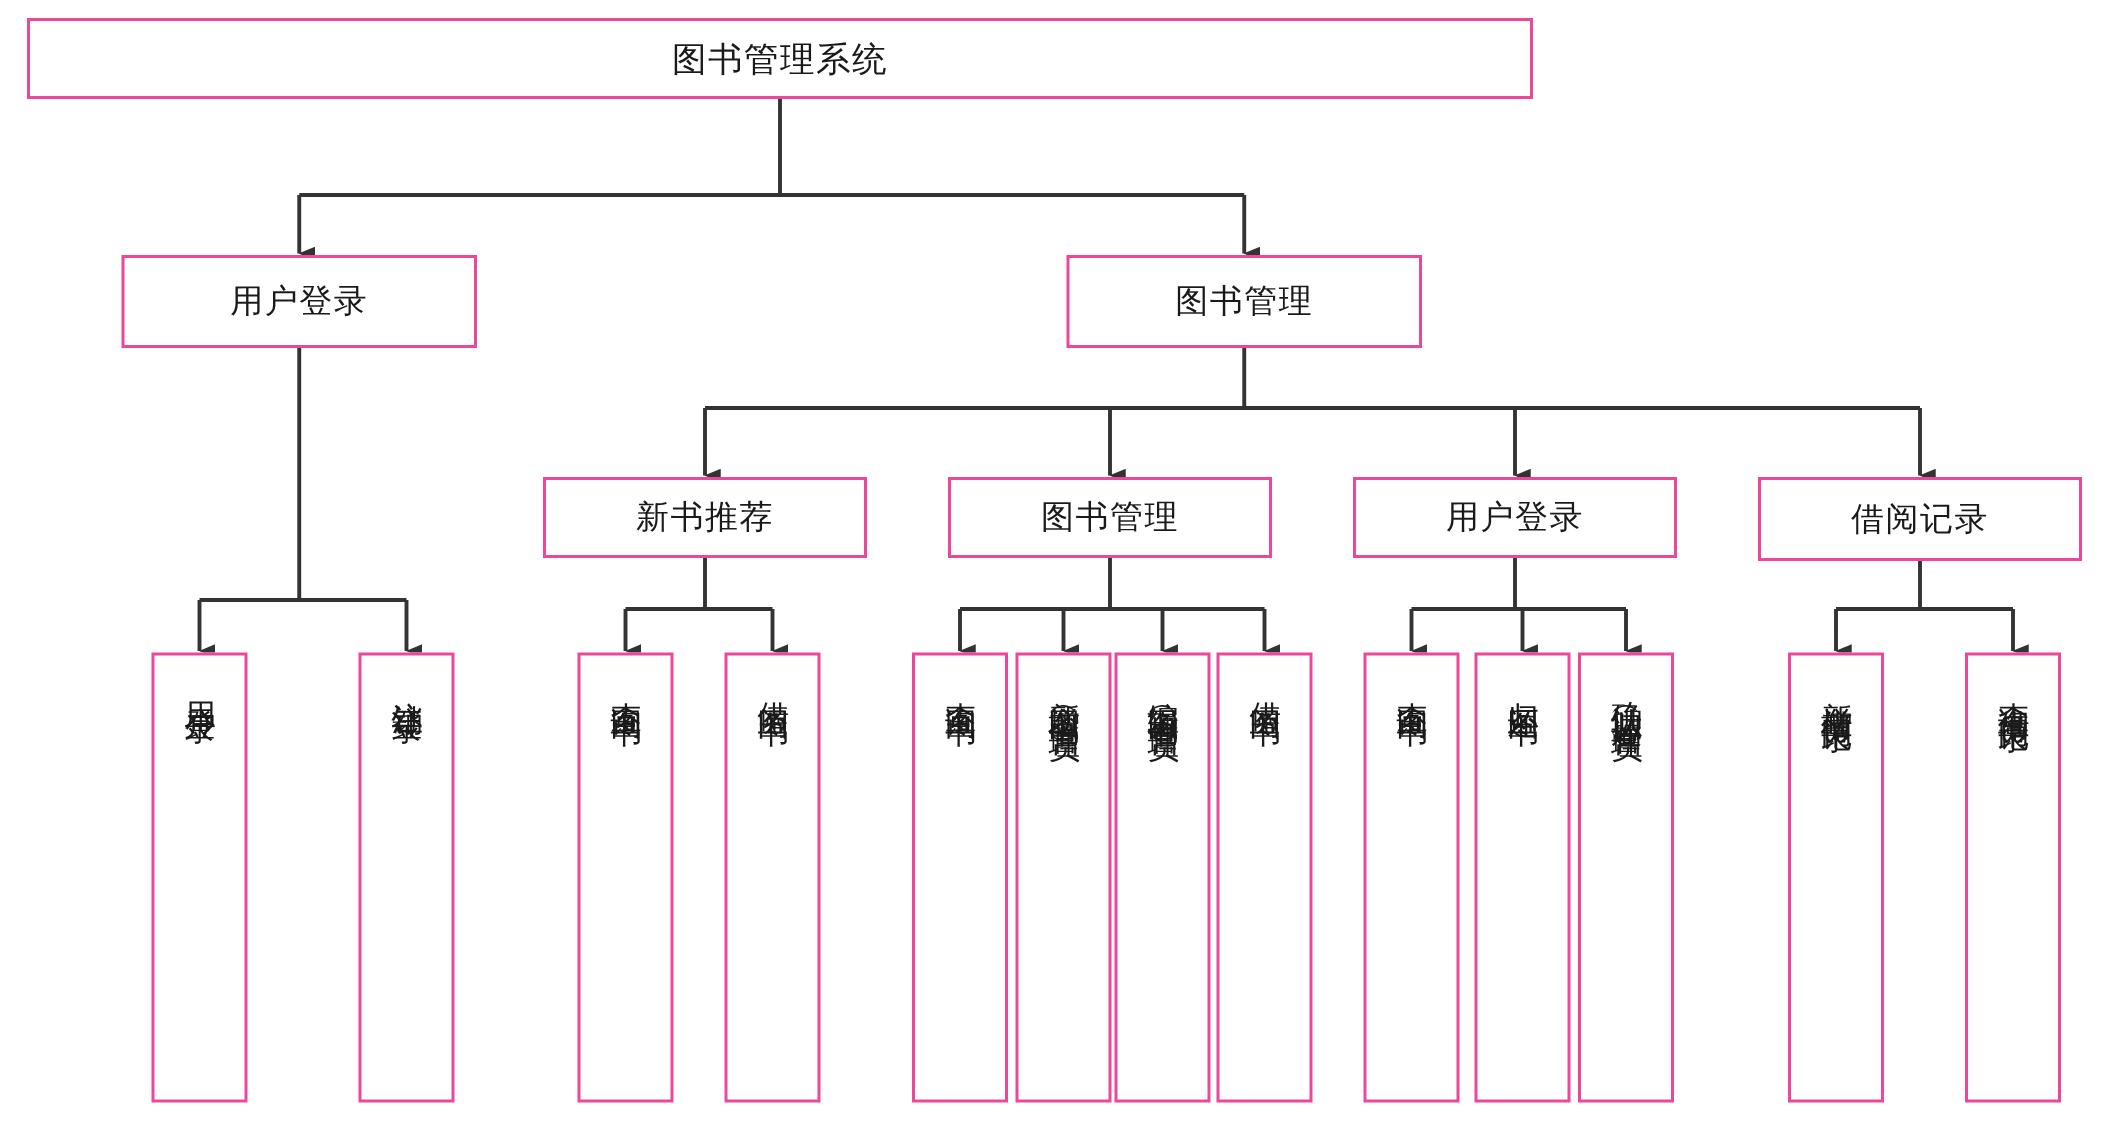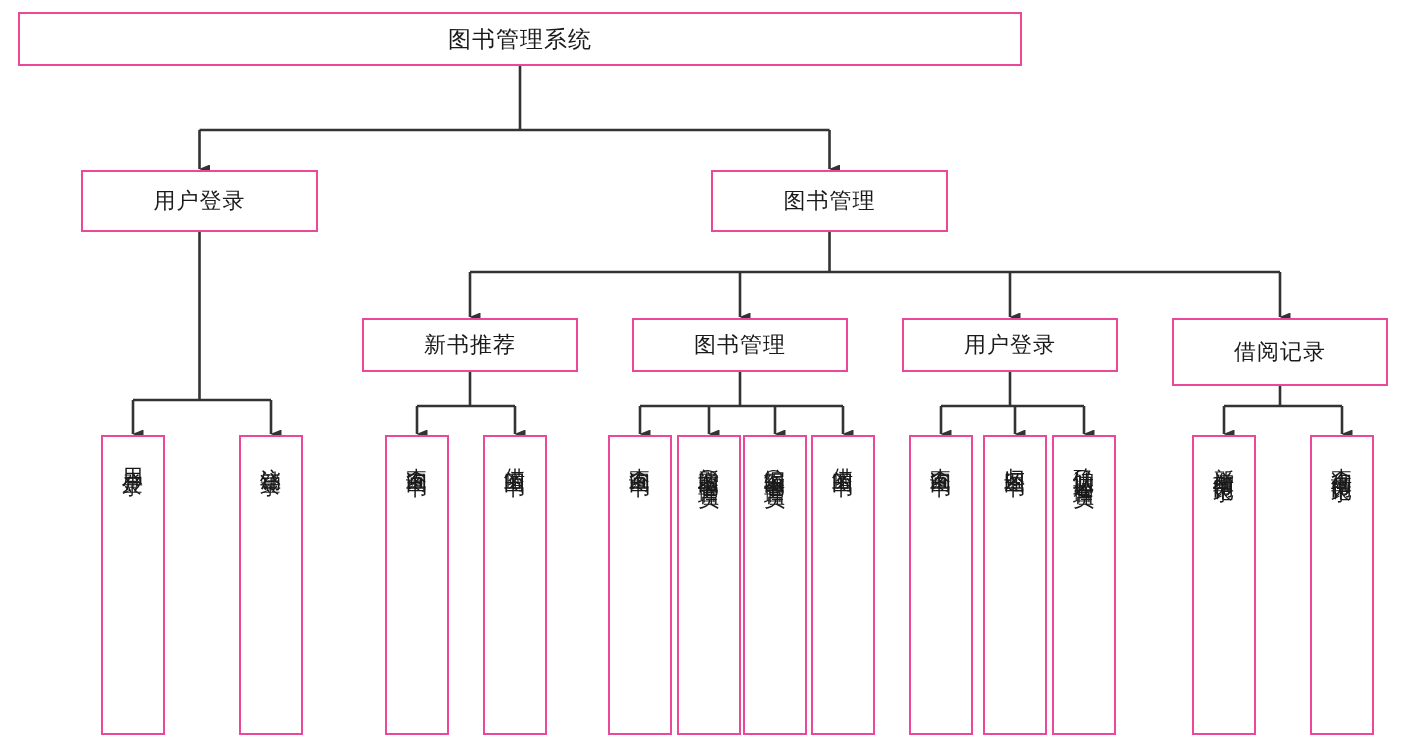--- a/index.html
+++ b/index.html
@@ -122,21 +122,21 @@
       </div>
       <div class="node horiz" style="left: 362px; top: 318px; width: 216px; height: 54px; justify-content: center;">
         <span>新书推荐</span>
       </div>
       <div class="node horiz" style="left: 632px; top: 318px; width: 216px; height: 54px;">
         <span>图书管理</span>
       </div>
       <div class="node horiz" style="left: 902px; top: 318px; width: 216px; height: 54px;">
         <span>用户登录</span>
       </div>
-      <div class="node horiz" style="left: 1172px; top: 318px; width: 216px; height: 68px;">
+      <div class="node horiz" style="left: 1172px; top: 318px; width: 216px; height: 56px;">
         <span>借阅记录</span>
       </div>
       <div class="node leaf" style="left: 101px; top: 435px; width: 64px; height: 300px;">
         <span class="vtext">用户登录</span>
       </div>
       <div class="node leaf" style="left: 239px; top: 435px; width: 64px; height: 300px;">
         <span class="vtext">注销登录</span>
       </div>
       <div class="node leaf" style="left: 385px; top: 435px; width: 64px; height: 300px;">
         <span class="vtext">查询图书</span>

